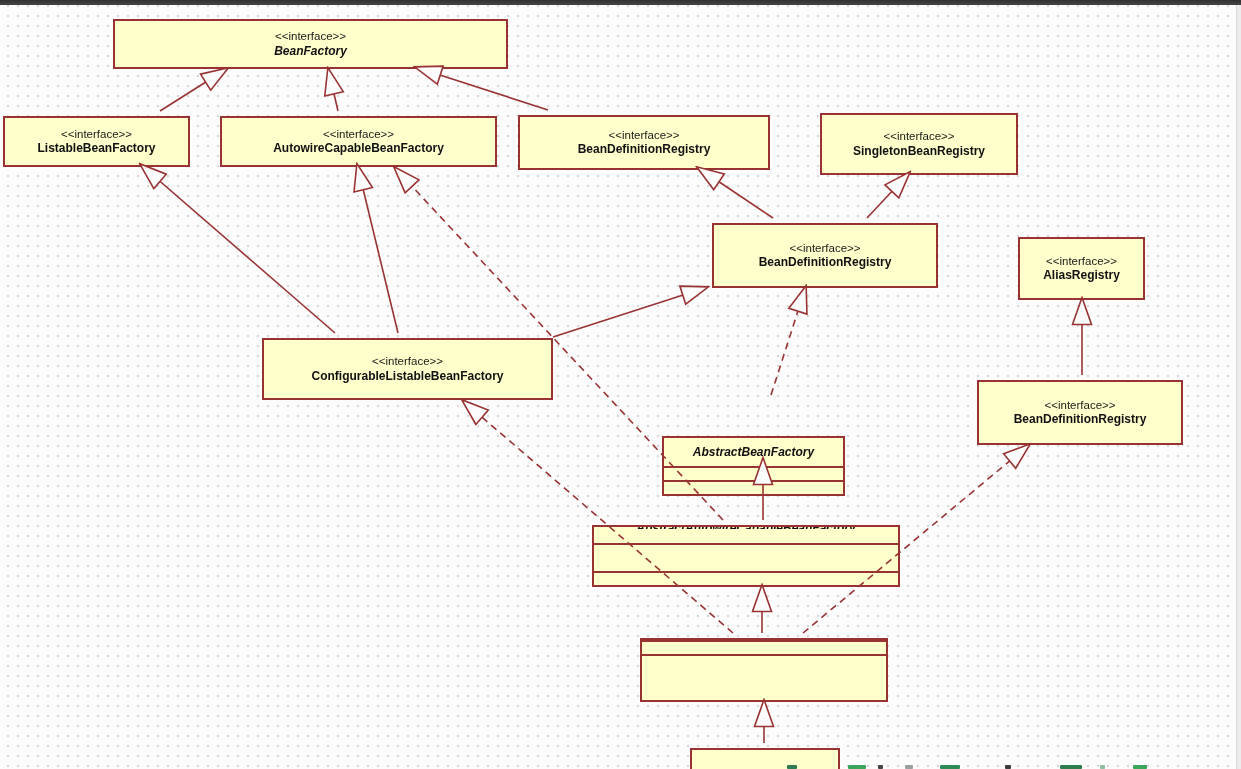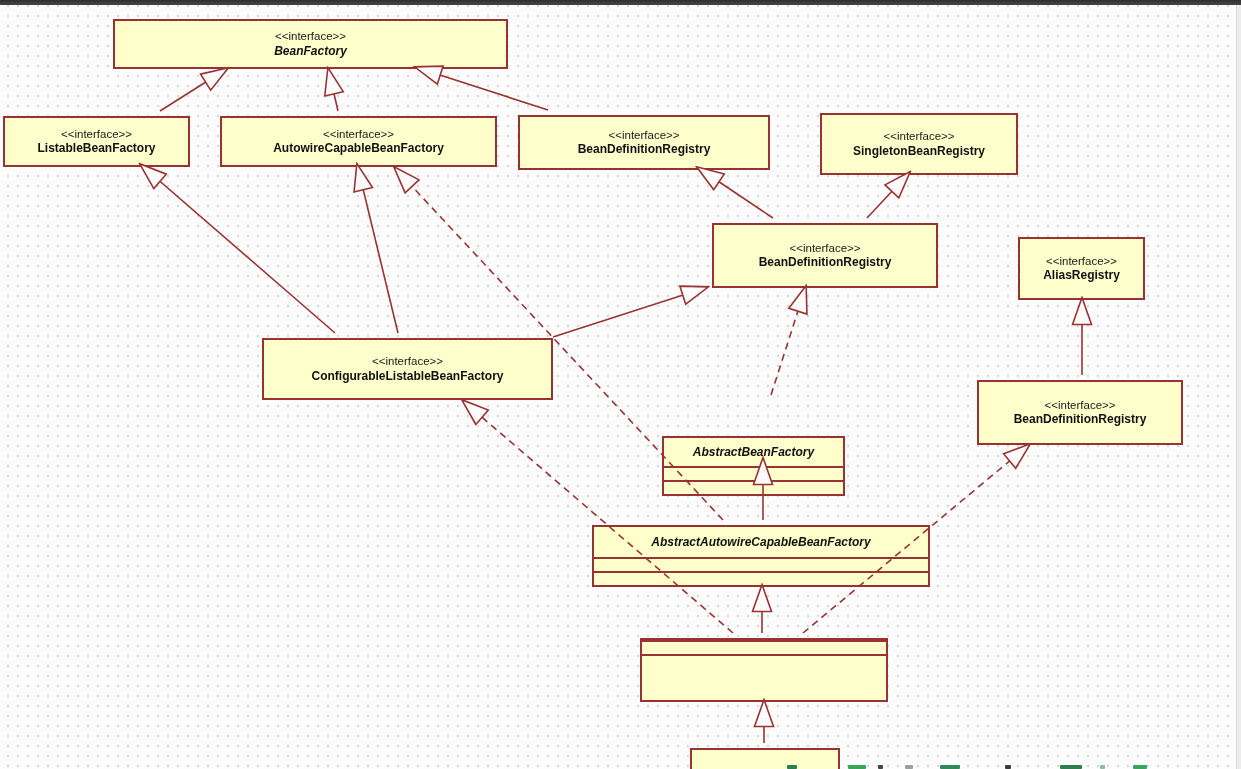--- a/index.html
+++ b/index.html
@@ -131,21 +131,21 @@
         </div>
         <div class="uml-compartment"></div>
         <div class="uml-compartment"></div>
       </div>
       <div class="uml-node kind-interface" style="left: 977px; top: 375px; width: 206px; height: 65px;">
         <div class="uml-title">
           <span class="uml-stereotype">&lt;&lt;interface&gt;&gt;</span>
           <span class="uml-name">BeanDefinitionRegistry</span>
         </div>
       </div>
-      <div class="uml-node kind-abstract-class italic-name" style="left: 592px; top: 520px; width: 338px; height: 62px;">
+      <div class="uml-node kind-abstract-class italic-name" style="left: 592px; top: 520px; width: 308px; height: 62px; gap: 14px;">
         <div class="uml-title">
           <span class="uml-name">AbstractAutowireCapableBeanFactory</span>
         </div>
         <div class="uml-compartment"></div>
         <div class="uml-compartment"></div>
       </div>
       <div class="uml-node kind-class" style="left: 640px; top: 633px; width: 248px; height: 64px;">
         <div class="uml-compartment"></div>
         <div class="uml-compartment"></div>
       </div>

